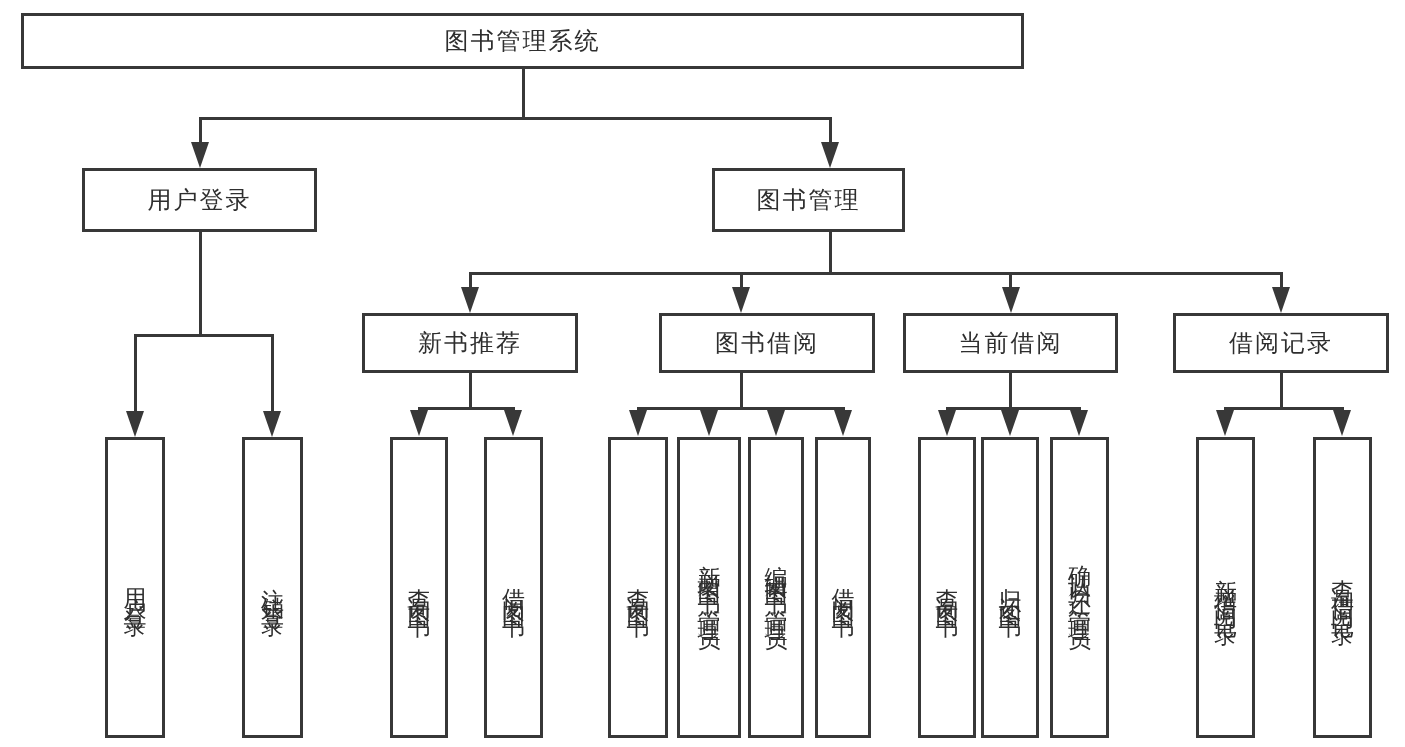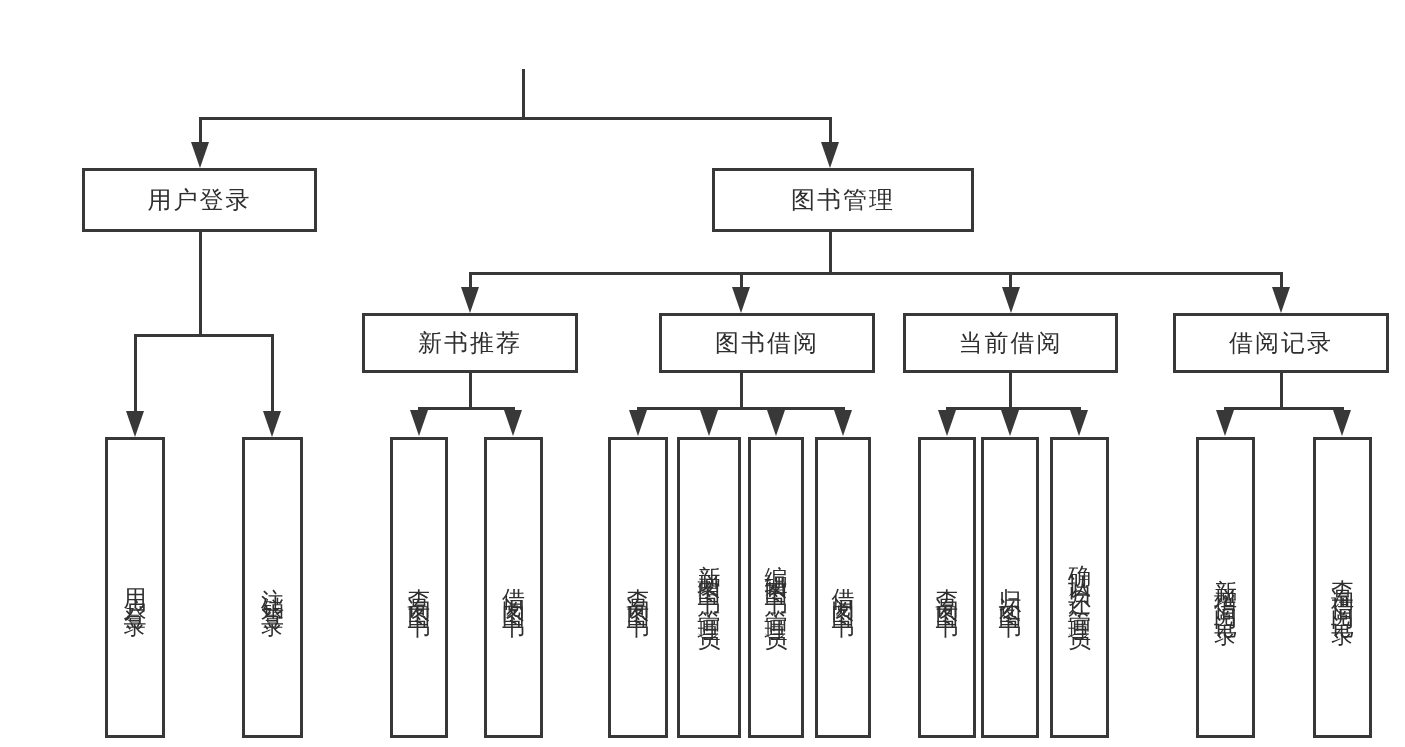--- a/index.html
+++ b/index.html
@@ -30,32 +30,35 @@
   .watermark{
     position:absolute;left:1181px;top:715px;z-index:5;
     font-size:19px;color:#9b9b9b;letter-spacing:1px;white-space:nowrap;
   }
 </style>
 </head>
 <body>
 
 <div class="stage">
 
+  <div class="node" style="left:21px;top:13px;width:1003px;height:56px;">
+    <span>图书管理系统</span>
+  </div>
 
   <div class="vl" style="left:521.5px;top:69px;height:50px;"></div>
   <div class="hl" style="left:198.5px;top:116.5px;width:633px;"></div>
   <div class="vl" style="left:198.5px;top:116.5px;height:27px;"></div>
   <div class="vl" style="left:828.5px;top:116.5px;height:27px;"></div>
   <div class="ar" style="left:191px;top:142px;"></div>
   <div class="ar" style="left:821px;top:142px;"></div>
 
   <div class="node" style="left:82px;top:168px;width:235px;height:64px;">
     <span>用户登录</span>
   </div>
-  <div class="node" style="left:712px;top:168px;width:262px;height:64px;">
+  <div class="node" style="left:712px;top:168px;width:193px;height:64px;">
     <span>图书管理</span>
   </div>
 
   <div class="vl" style="left:198.5px;top:232px;height:103px;"></div>
   <div class="hl" style="left:133.5px;top:333.5px;width:140px;"></div>
   <div class="vl" style="left:133.5px;top:333.5px;height:79px;"></div>
   <div class="vl" style="left:270.5px;top:333.5px;height:79px;"></div>
   <div class="ar" style="left:126px;top:411px;"></div>
   <div class="ar" style="left:263px;top:411px;"></div>
 

